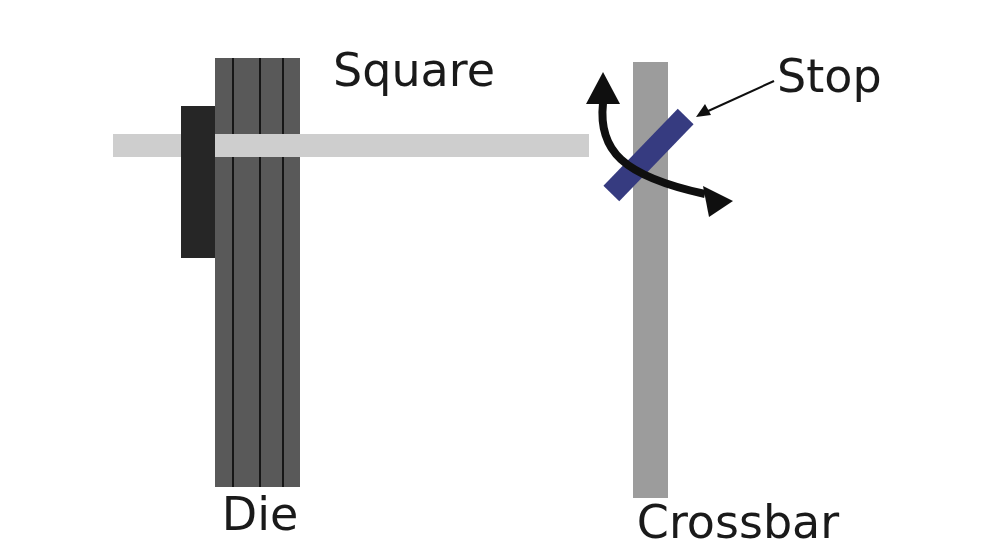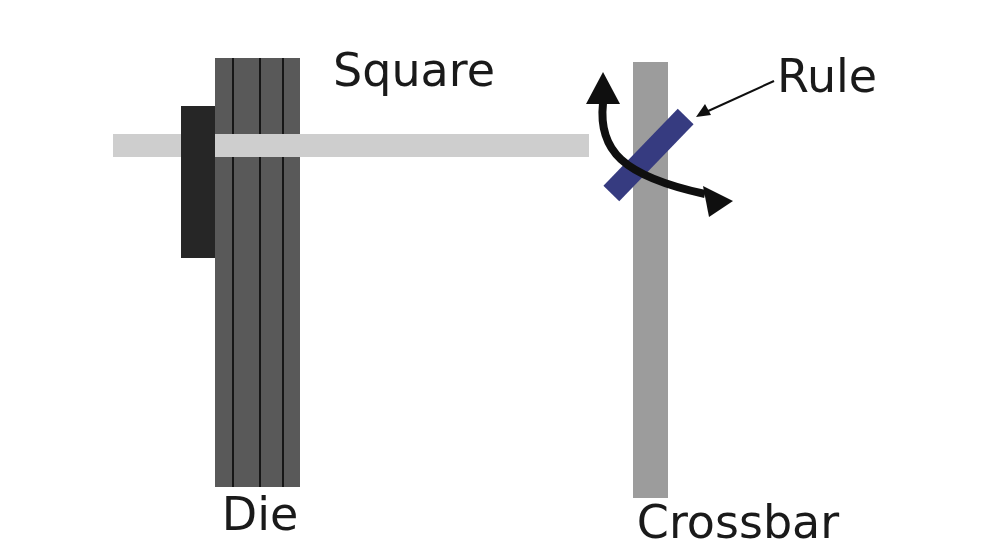--- a/index.html
+++ b/index.html
@@ -108,19 +108,19 @@
     </g>
     <g>
       <line x1="774" y1="81" x2="706" y2="112" stroke="#0f0f0f" stroke-width="2"></line>
       <polygon points="696,117 711,115 705,104" fill="#0f0f0f"></polygon>
     </g>
   </svg>
 
   <div class="label center square-rule-label"><span>Square</span><br>
   </div>
 
-  <div class="label stop-label">Rule</div>
+  <div class="label stop-label">Stop</div>
 
   <div class="label center crossbar-label">Crossbar</div>
 
   <div class="label center die-label">Die</div>
 
 </div>
 
 </body></html>

